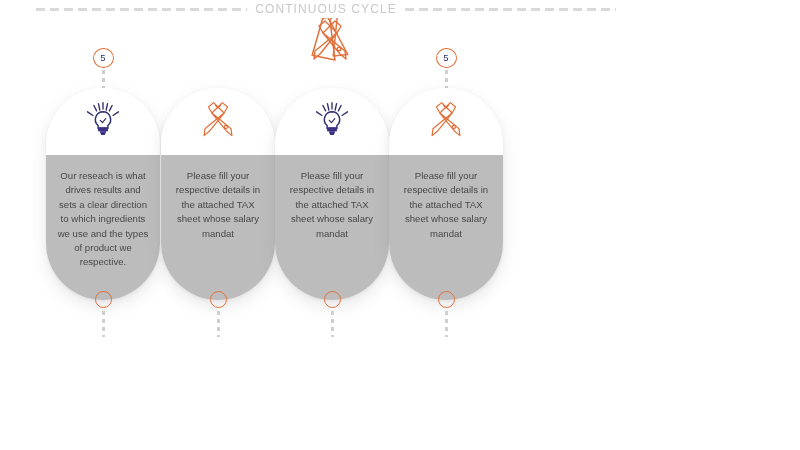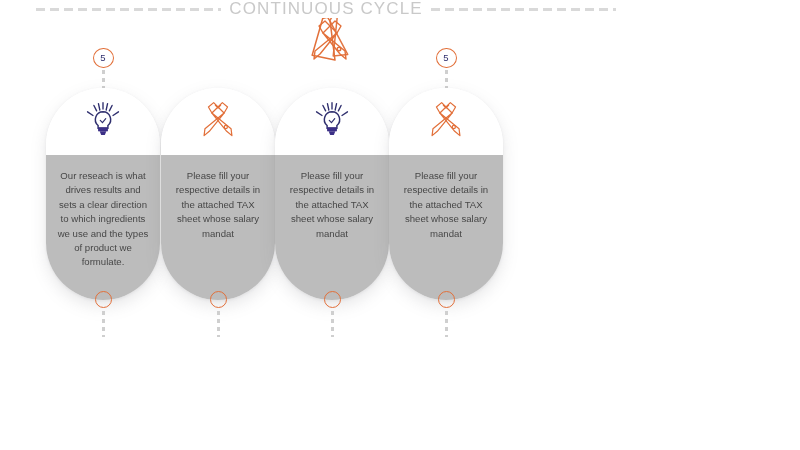--- a/index.html
+++ b/index.html
@@ -30,21 +30,21 @@
     flex: 1 1 auto;
     height: 3px;
     background-image: repeating-linear-gradient(
       to right,
       #d9d9d9 0px, #d9d9d9 9px,
       rgba(255,255,255,0) 9px, rgba(255,255,255,0) 14px
     );
   }
   .header-title {
     flex: 0 0 auto;
-    font-size: 17px;
+    font-size: 12px;
     letter-spacing: 1.1px;
     color: #c9c9c9;
     white-space: nowrap;
   }
 
   
   .top-icon {
     position: absolute;
     left: 305px;
     top: 18px;
@@ -208,21 +208,21 @@
               <line x1="27" y1="4" x2="25.5" y2="11"></line>
             </g>
             <path d="M22 13 a8.5 8.5 0 0 1 5.4 15 v3 h-10.8 v-3 A8.5 8.5 0 0 1 22 13 Z" fill="none" stroke="#2f2f6e" stroke-width="1.6"></path>
             <path d="M19 22.5 l2.4 2.4 l3.6 -4.4" fill="none" stroke="#2f2f6e" stroke-width="1.3" stroke-linecap="round"></path>
             <rect x="16.6" y="30" width="10.8" height="4.4" fill="#3b2f86"></rect>
             <path d="M18.3 34.4 h7.4 l-1.7 4.2 h-4 Z" fill="#3b2f86"></path>
           </svg>
         </span>
       </div>
       <div class="card-body">
-        <div class="card-text">Our reseach is what drives results and sets a clear direction to which ingredients we use and the types of product we formulate.</div>
+        <div class="card-text">Our reseach is what drives results and sets a clear direction to which ingredients we use and the types of product we respective.</div>
       </div>
     </div>
     <div class="foot">
       <div class="foot-ring"></div>
       <div class="foot-stem"></div>
     </div>
   </div>
 
   <div class="card-unit u2">
     <div class="badge-wrap empty">

